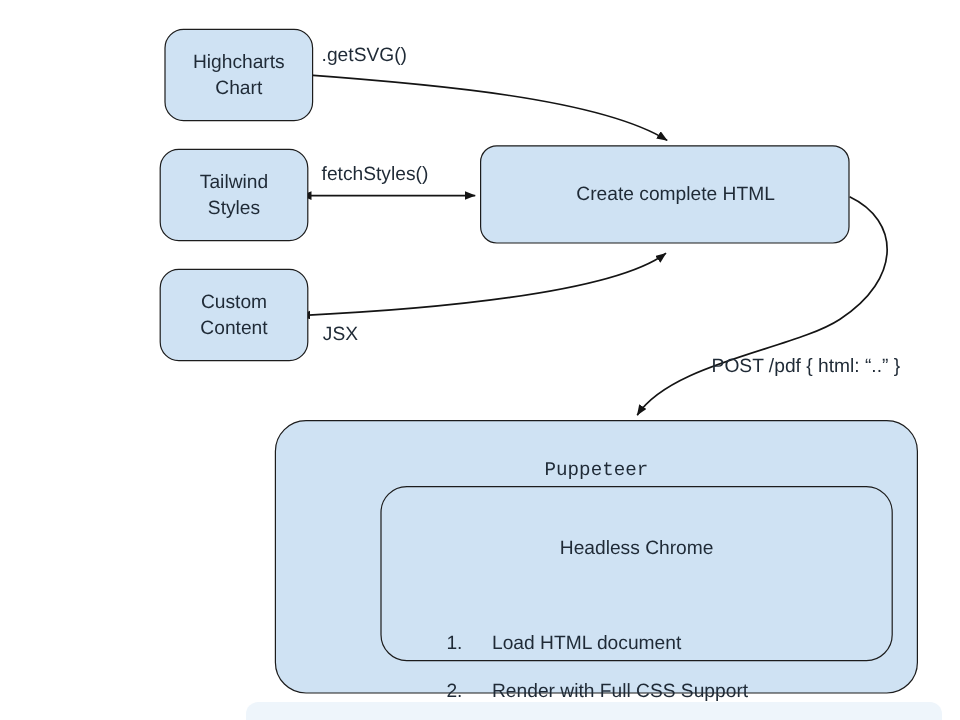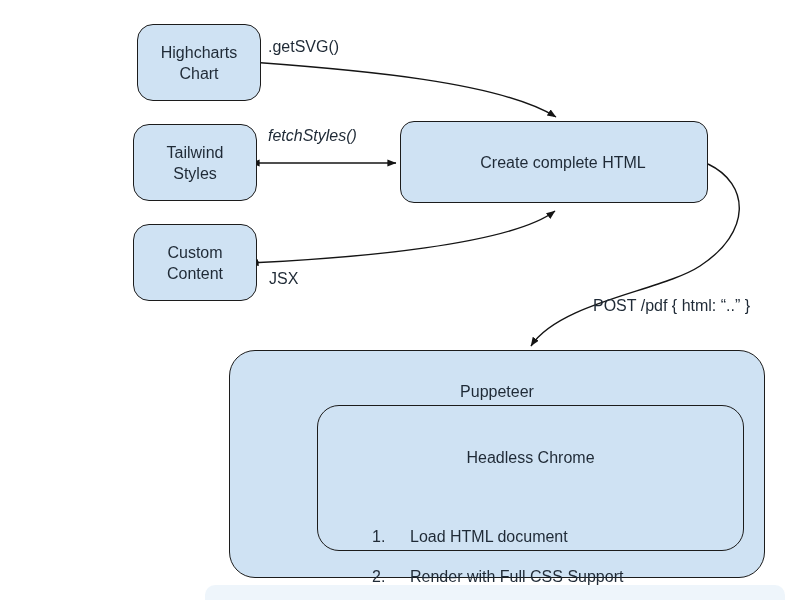--- a/index.html
+++ b/index.html
@@ -34,21 +34,21 @@
   .node-big{
     left:229px;top:350px;width:536px;height:228px;border-radius:26px;
     display:block;text-align:center;
   }
   .node-inner{
     position:absolute;left:87px;top:54px;width:427px;height:146px;border-radius:22px;
     background:var(--node-fill);
     border:1.4px solid var(--node-border);
     display:block;text-align:center;
   }
-  .node-title{padding-top:10px;font-size:16px;line-height:20px;}
+  .node-title{padding-top:10px;font-size:16px;line-height:20px;font-family:Liberation Mono, monospace;}
   .inner-title{padding-top:21px;font-size:16px;line-height:20px;}
   .steps{
     list-style:none;
     margin-top:18px;
     padding-left:54px;
     text-align:left;
     font-size:16px;line-height:20px;
   }
   .steps li{display:flex;}
   .steps .num{width:38px;flex:0 0 38px;}
@@ -115,19 +115,19 @@
         <li>
           <span class="num">2.</span>
           <span>Render with Full CSS Support</span>
         </li>
         
       </ol>
     </div>
   </div>
 
   <div class="edge-label" style="left:268px;top:38px;">.getSVG()</div>
-  <div class="edge-label" style="left:268px;top:127px;font-style:italic;">fetchStyles()</div>
+  <div class="edge-label" style="left:268px;top:137px;">fetchStyles()</div>
   <div class="edge-label" style="left:269px;top:270px;">JSX</div>
   <div class="edge-label" style="left:593px;top:297px;">POST /pdf { html: “..” }</div>
 
   <div class="canvas-edge"></div>
 
 </div>
 
 </body></html>

